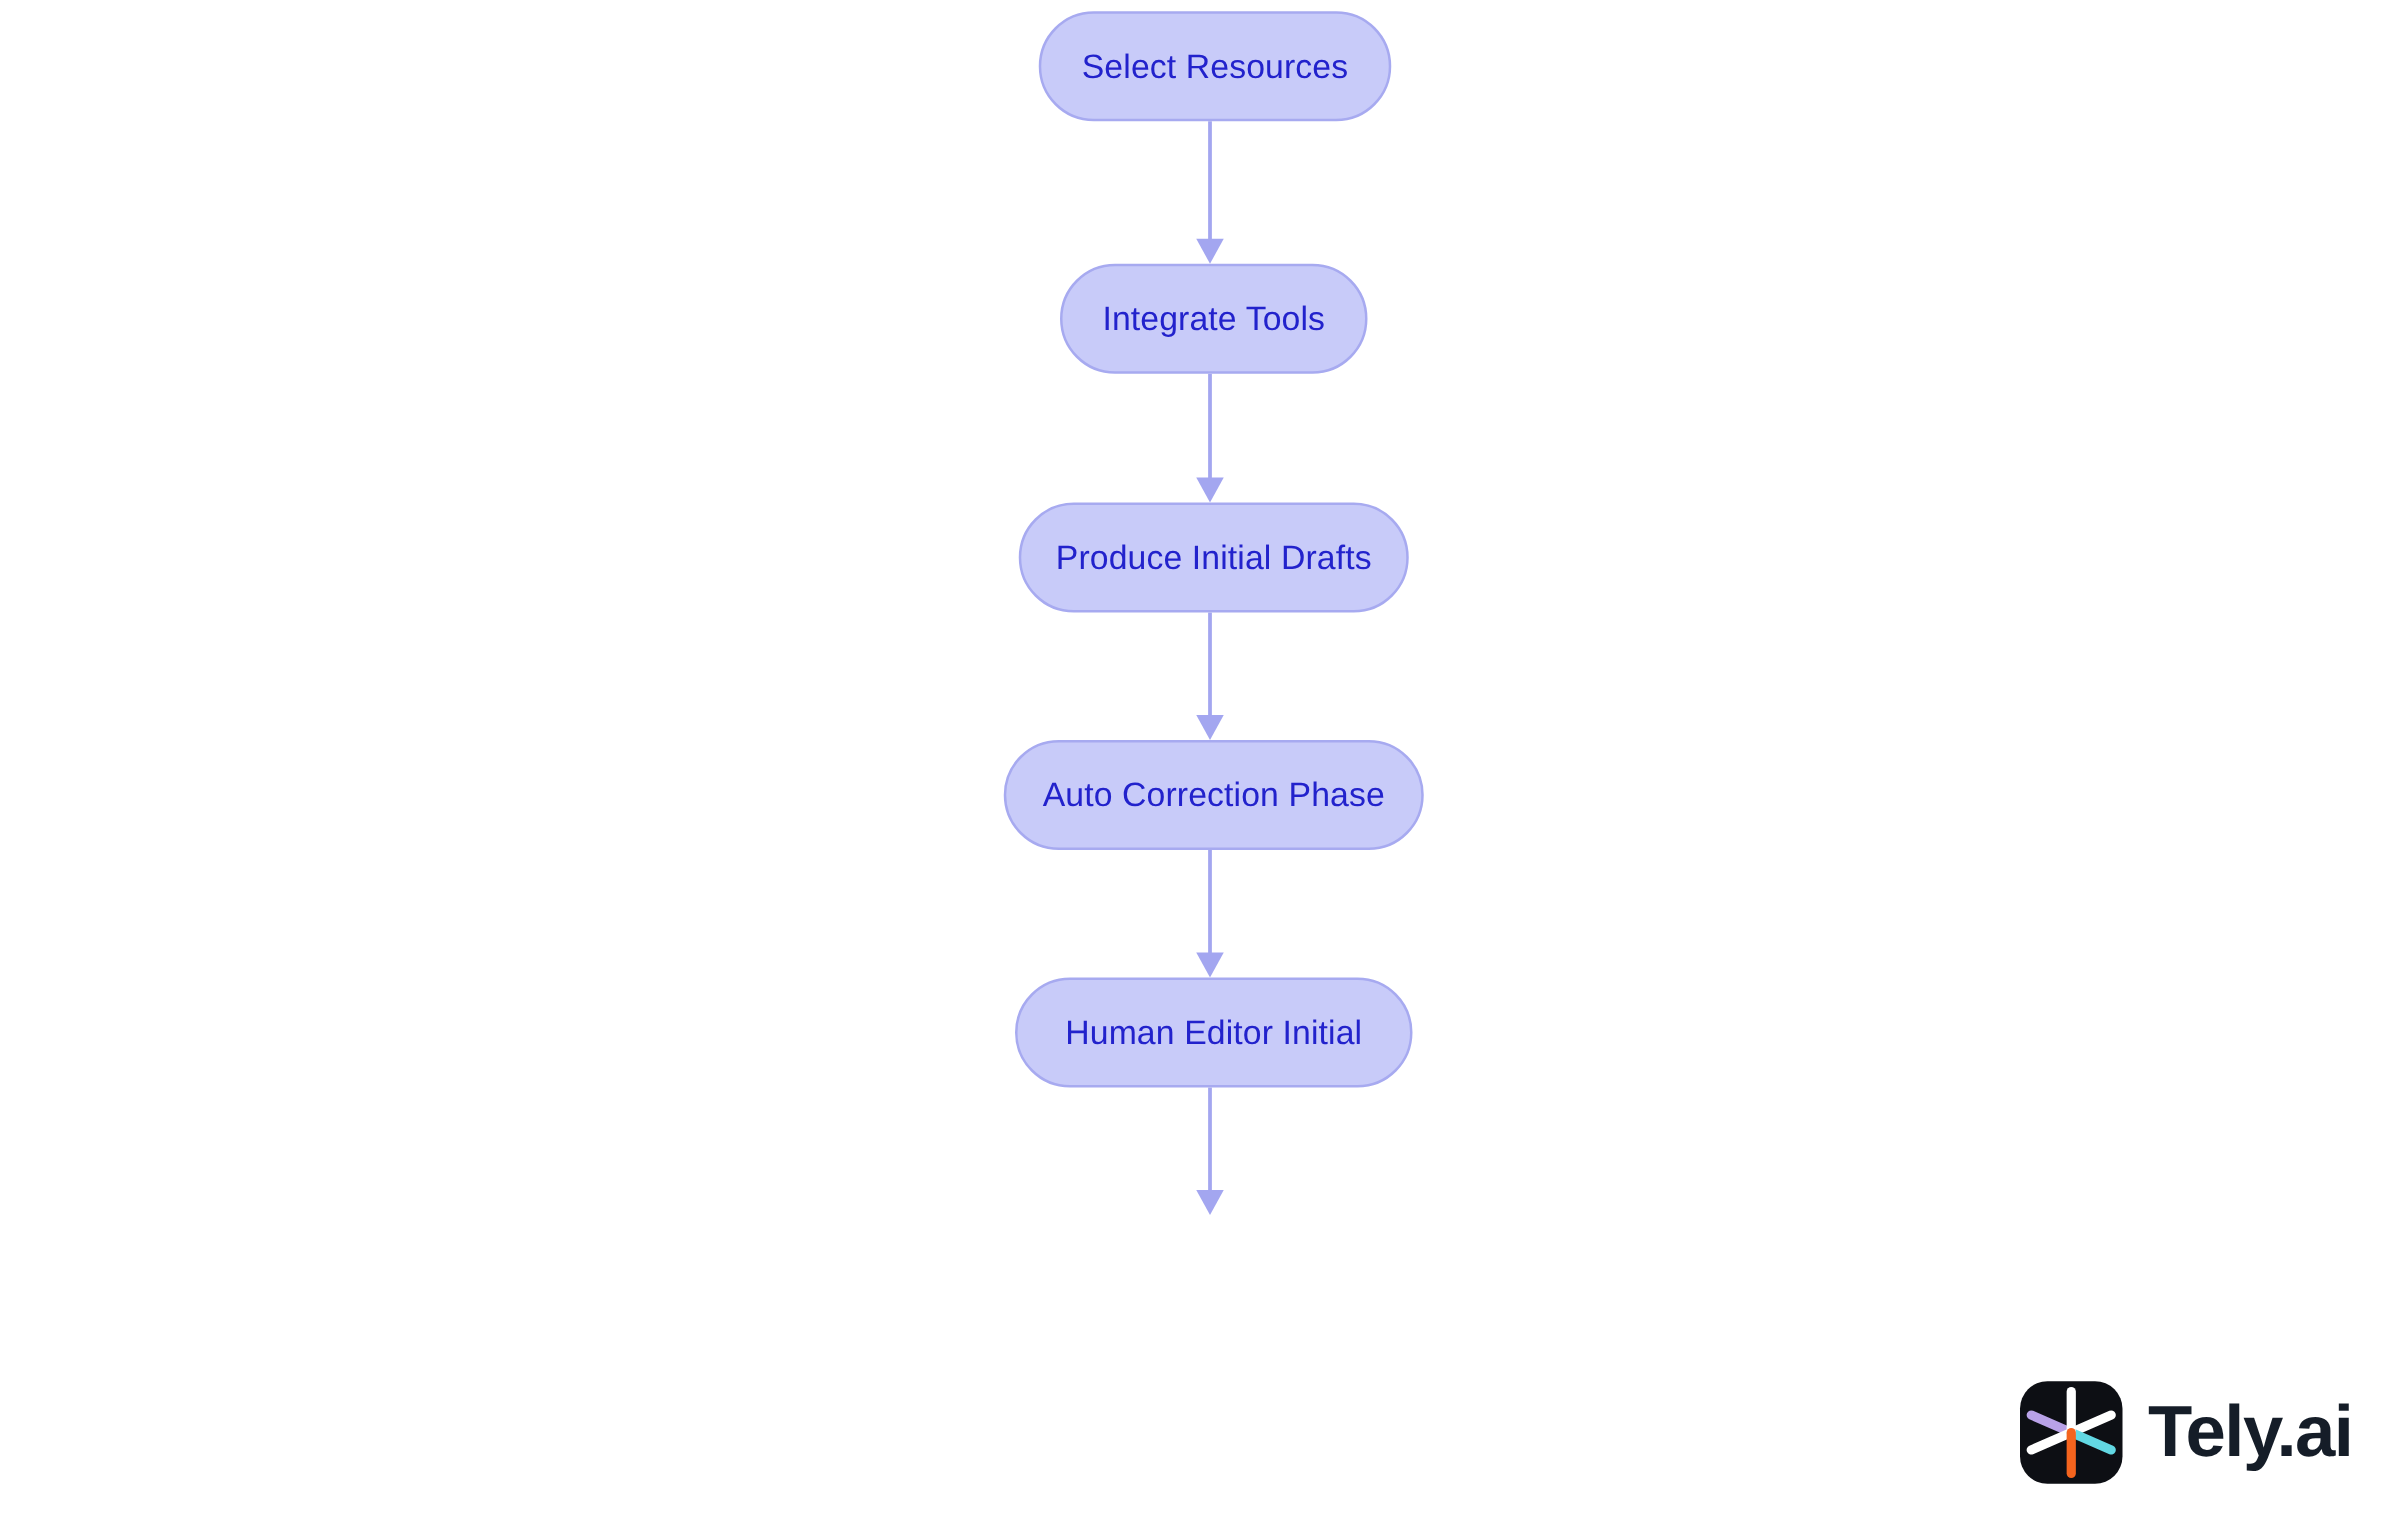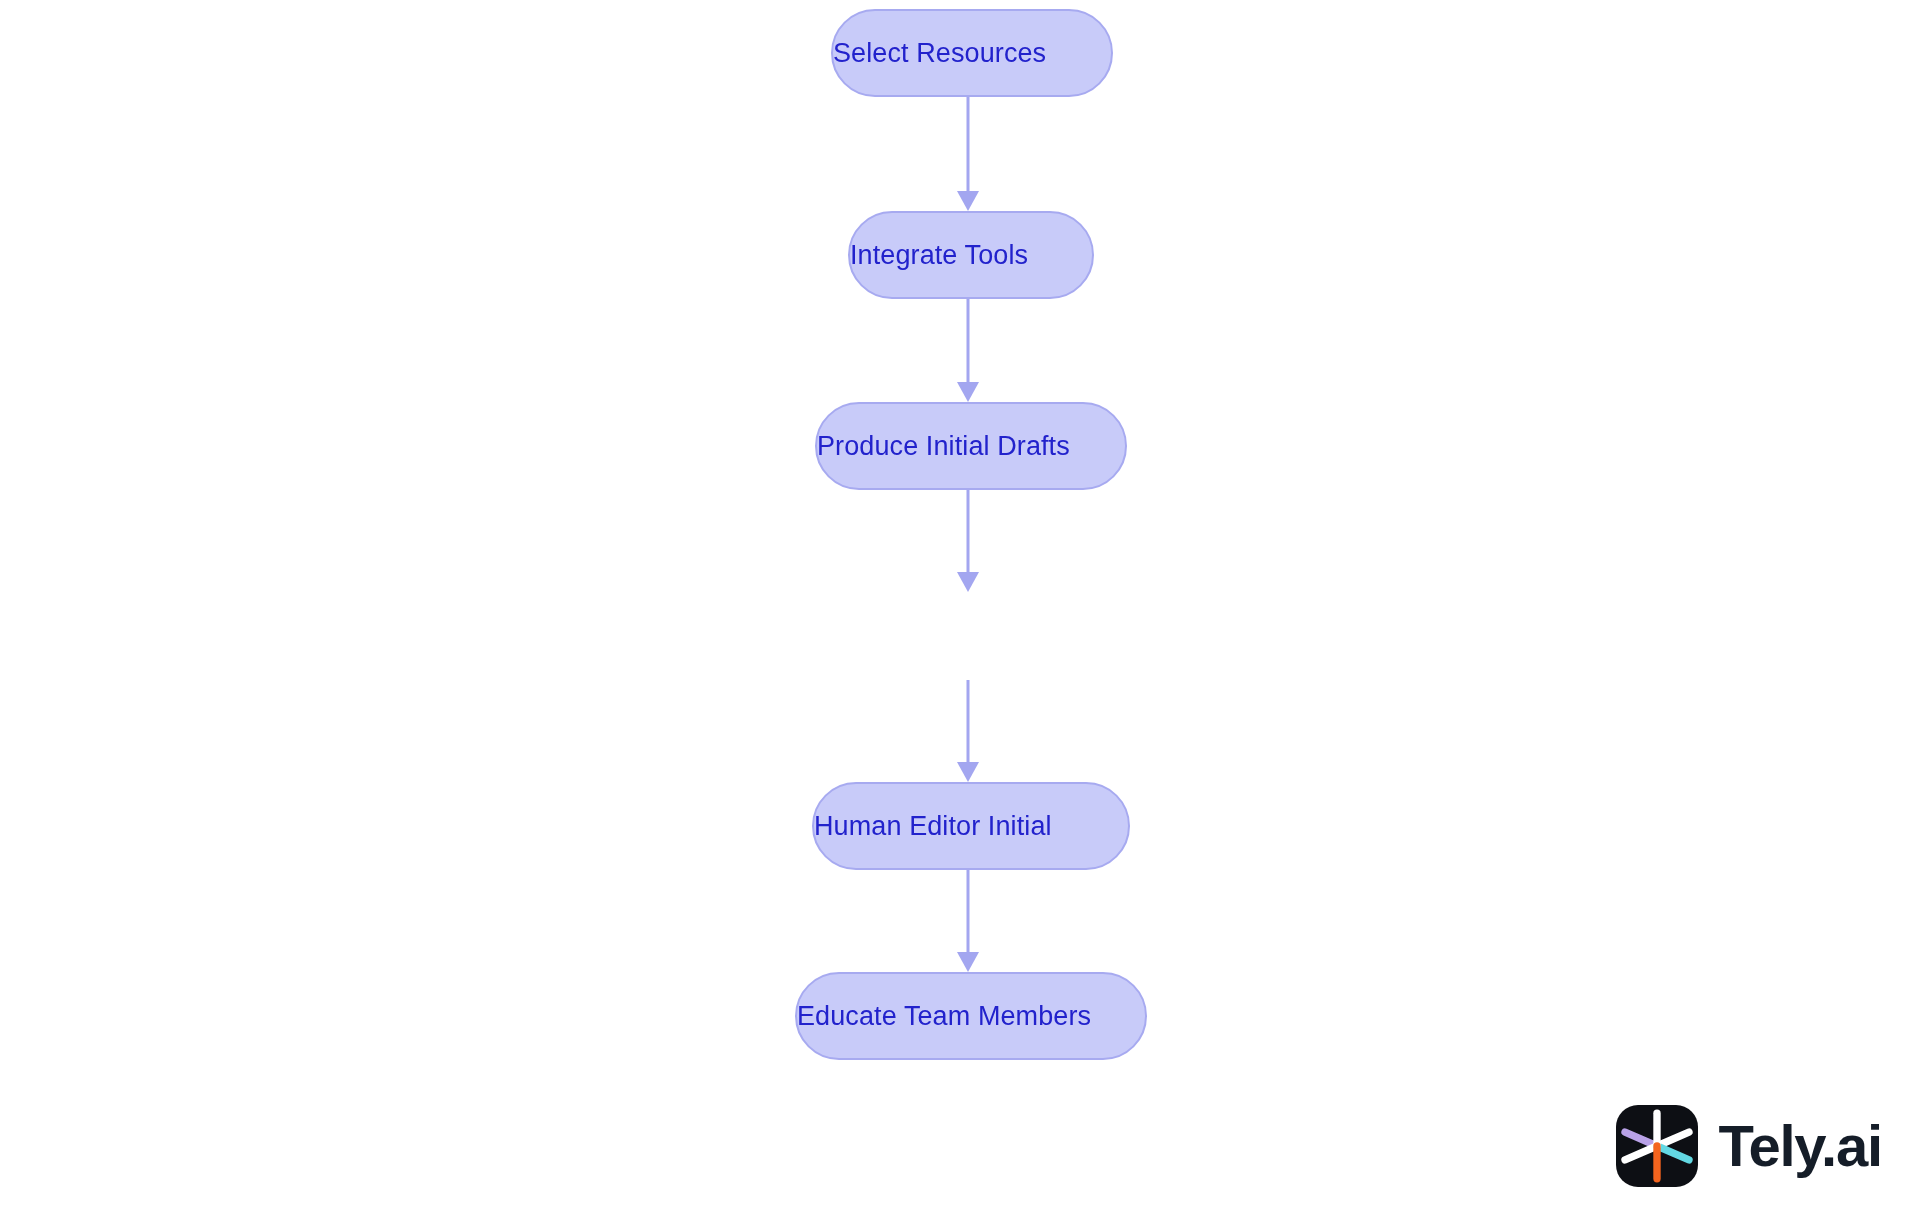--- a/index.html
+++ b/index.html
@@ -23,21 +23,21 @@
     top: 0;
     width: 1920px;
     height: 1100px;
   }
 
   .flow-node {
     position: absolute;
     box-sizing: border-box;
     display: flex;
     align-items: center;
-    justify-content: flex-start;
+    justify-content: center;
     background: #c8cbf9;
     border: 2px solid #a7aaf0;
     border-radius: 999px;
     height: 88px;
     transform: translateX(-50%);
   }
   .flow-node .node-label {
     color: #2222cc;
     font-family: "Liberation Sans", sans-serif;
     font-size: 27px;
@@ -127,25 +127,25 @@
     </div>
     <div class="flow-node" style="left: 972px; top: 9px; width: 282px; height: 88px;">
       <span class="node-label">Select Resources</span>
     </div>
     <div class="flow-node" style="left: 971px; top: 211px; width: 246px; height: 88px;">
       <span class="node-label">Integrate Tools</span>
     </div>
     <div class="flow-node" style="left: 971px; top: 402px; width: 312px; height: 88px;">
       <span class="node-label">Produce Initial Drafts</span>
     </div>
+    <div class="flow-node" style="left: 971px; top: 592px; width: 336px; height: 88px;">
+      <span class="node-label">Auto Correction Phase</span>
+    </div>
     <div class="flow-node" style="left: 971px; top: 782px; width: 318px; height: 88px;">
       <span class="node-label">Human Editor Initial</span>
-    </div>
-    <div class="flow-node" style="left: 971px; top: 972px; width: 352px; height: 88px;">
-      <span class="node-label">Educate Team Members</span>
     </div>
   </div>
 
 <div id="brand-logo">
   <div class="logo-mark">
     <svg viewBox="0 0 100 100" width="82" height="82">
       <g stroke-linecap="round">
 
         <line x1="50" y1="50" x2="11" y2="33" stroke="#b9a2e8" stroke-width="9"></line>
 

